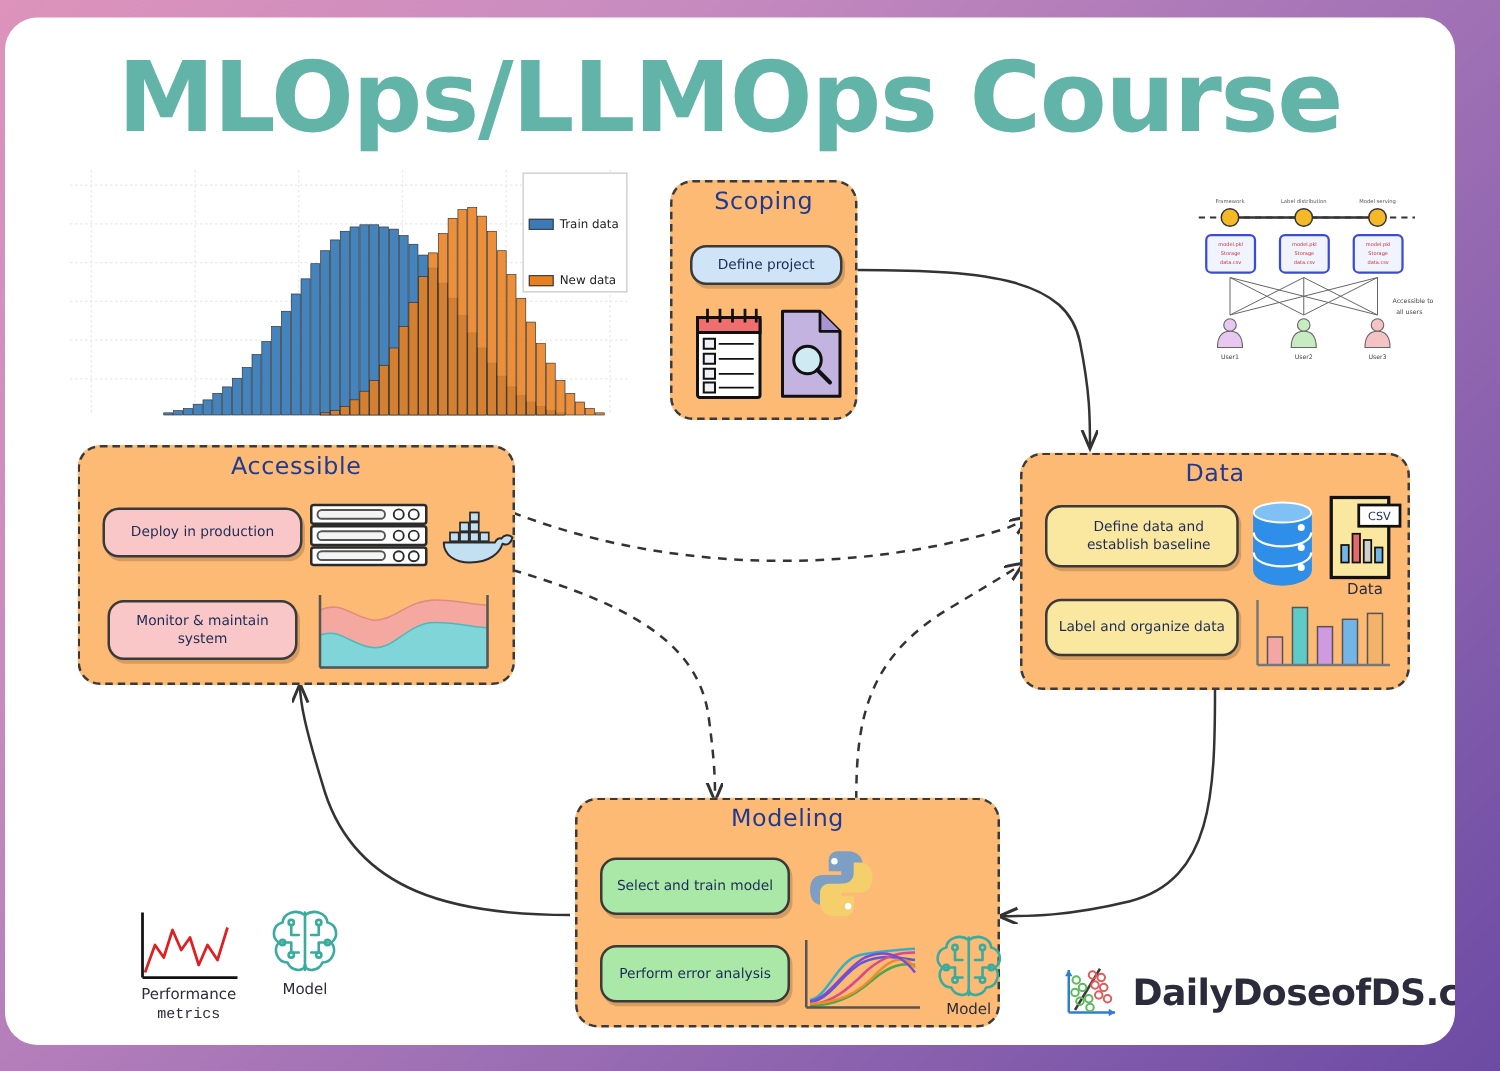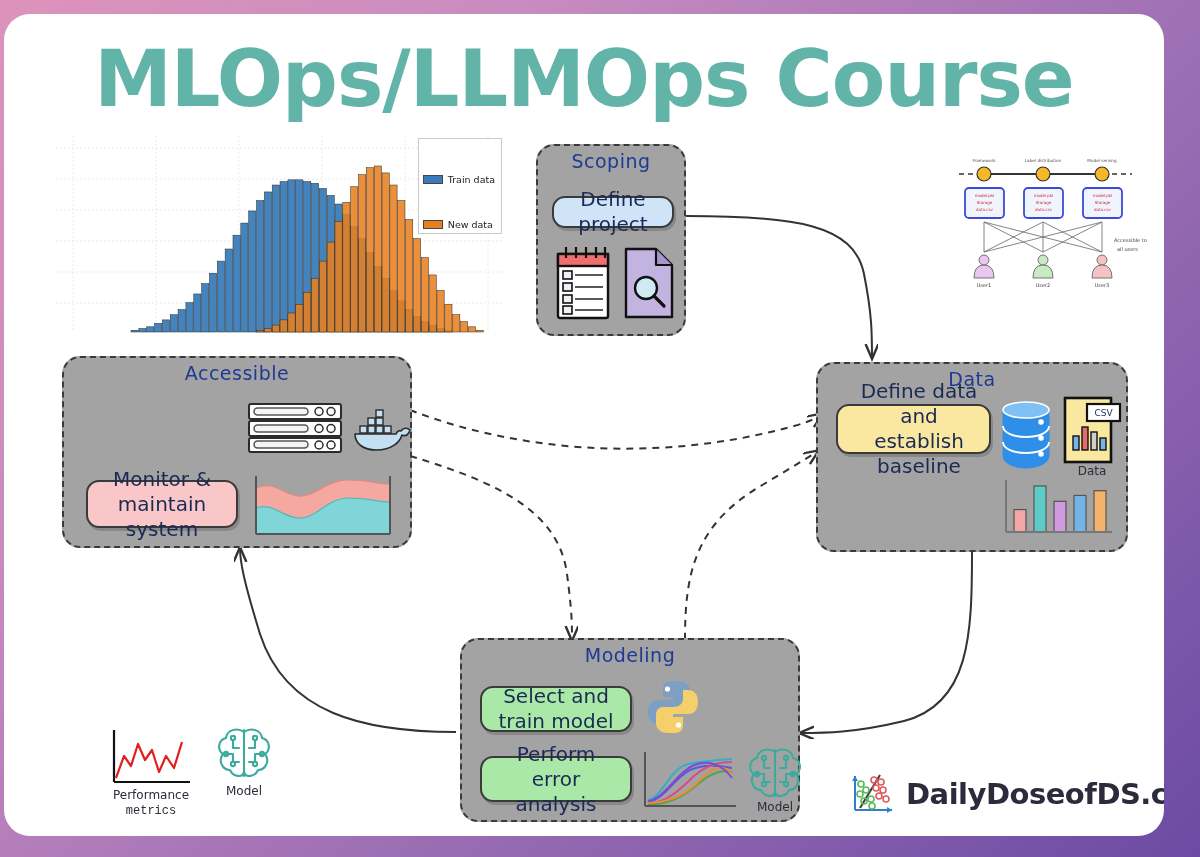--- a/index.html
+++ b/index.html
@@ -36,42 +36,42 @@
     color: #62b3a8;
     line-height: 1;
     white-space: nowrap;
   }
 
   
   .section {
     position: absolute;
     border: 2px dashed #3a3a3a;
     border-radius: 18px;
-    background: #a3a3a3;
+    background: #fdba74;
   }
   .section-title {
     position: absolute;
     top: -2px; left: 0; width: 100%;
     text-align: center;
     font-size: 19px;
     color: #1f3a93;
     font-family: "DejaVu Sans", sans-serif;
     padding-top: 6px;
     letter-spacing: .5px;
     white-space: nowrap;
   }
   .pill {
     position: absolute;
     border: 2px solid #3a3a3a;
     border-radius: 13px;
     display: flex;
     align-items: center;
     justify-content: center;
     text-align: center;
-    font-size: 20px;
+    font-size: 11px;
     line-height: 1.25;
     color: #1b2a55;
     padding: 4px 8px;
     box-shadow: 2px 3px 0 rgba(0,0,0,0.16);
   }
   .pill.blue   { background: #cfe4f7; }
   .pill.pink   { background: #f9c7c7; }
   .pill.yellow { background: #fbe8a0; }
   .pill.green  { background: #a9e8a6; }
 
@@ -330,20 +330,21 @@
       <g font-size="5" fill="#444" font-family="DejaVu Sans">
         <text x="160" y="90">Accessible to</text>
         <text x="163" y="99">all users</text>
       </g>
     </svg>
   </div>
 
   <div class="section" style="left:58px; top:342px; width:350px; height:192px;">
     <div class="section-title">Accessible</div>
 
+    <div class="pill pink" style="left:18px; top:48px; width:160px; height:40px;">Deploy in production</div>
     <div class="pill pink" style="left:22px; top:122px; width:152px; height:48px;">Monitor &amp; maintain system</div>
 
     <svg style="position:absolute; left:183px; top:44px;" width="96" height="52" viewBox="0 0 96 52">
       <g stroke="#2b2b2b" stroke-width="2" fill="#ffffff">
         <rect x="2" y="2" width="92" height="15" rx="2"></rect>
         <rect x="2" y="19" width="92" height="15" rx="2"></rect>
         <rect x="2" y="36" width="92" height="14" rx="2"></rect>
       </g>
       <g stroke="#555" stroke-width="1.5" fill="#f4f4f4">
         <rect x="7" y="6" width="54" height="7" rx="3.5"></rect>
@@ -379,20 +380,21 @@
       <line x1="4" y1="8" x2="4" y2="66" stroke="#555" stroke-width="2"></line>
       <line x1="138" y1="8" x2="138" y2="66" stroke="#555" stroke-width="2"></line>
       <line x1="4" y1="66" x2="138" y2="66" stroke="#555" stroke-width="2"></line>
     </svg>
   </div>
 
   <div class="section" style="left:812px; top:348px; width:312px; height:190px;">
     <div class="section-title">Data</div>
 
     <div class="pill yellow" style="left:18px; top:40px; width:155px; height:50px;padding-left:19px;">Define data and establish baseline</div>
+    <div class="pill yellow" style="left:18px; top:115px; width:155px; height:46px;">Label and organize data</div>
 
     <svg style="position:absolute; left:182px; top:36px;" width="52" height="70" viewBox="0 0 52 70">
       <path d="M3,10 L3,56 C3,63 14,68 26,68 C38,68 49,63 49,56 L49,10 Z" fill="#2f8fe8" stroke="#2f8fe8" stroke-width="1"></path>
       <ellipse cx="26" cy="10" rx="23" ry="8" fill="#7fc0f5" stroke="#ffffff" stroke-width="1.6"></ellipse>
       <path d="M3,26 C3,33 14,37 26,37 C38,37 49,33 49,26" fill="none" stroke="#ffffff" stroke-width="1.8"></path>
       <path d="M3,42 C3,49 14,53 26,53 C38,53 49,49 49,42" fill="none" stroke="#ffffff" stroke-width="1.8"></path>
       <circle cx="41" cy="22" r="2.8" fill="#ffffff"></circle>
       <circle cx="41" cy="38" r="2.8" fill="#ffffff"></circle>
       <circle cx="41" cy="54" r="2.8" fill="#ffffff"></circle>
     </svg>

